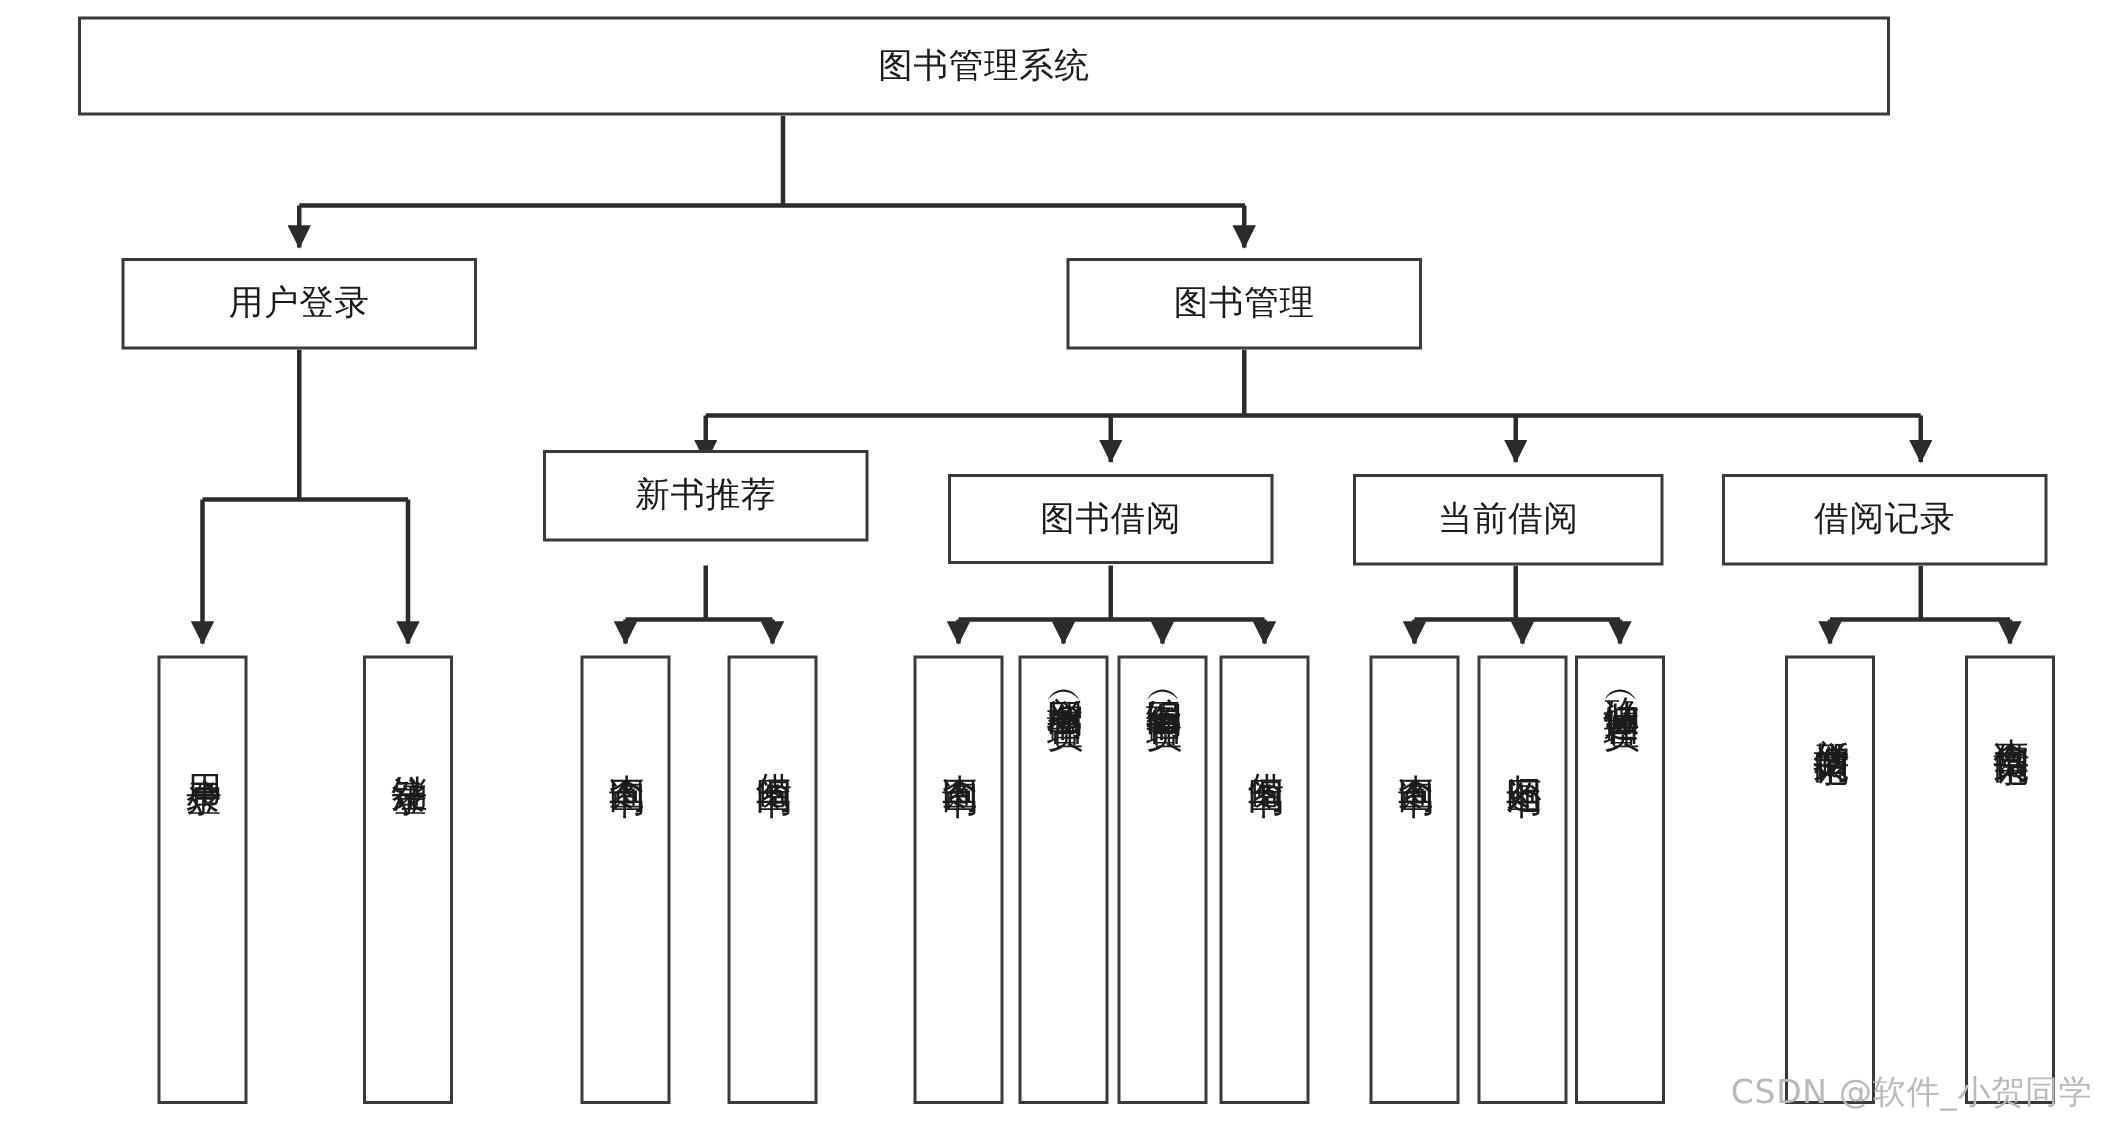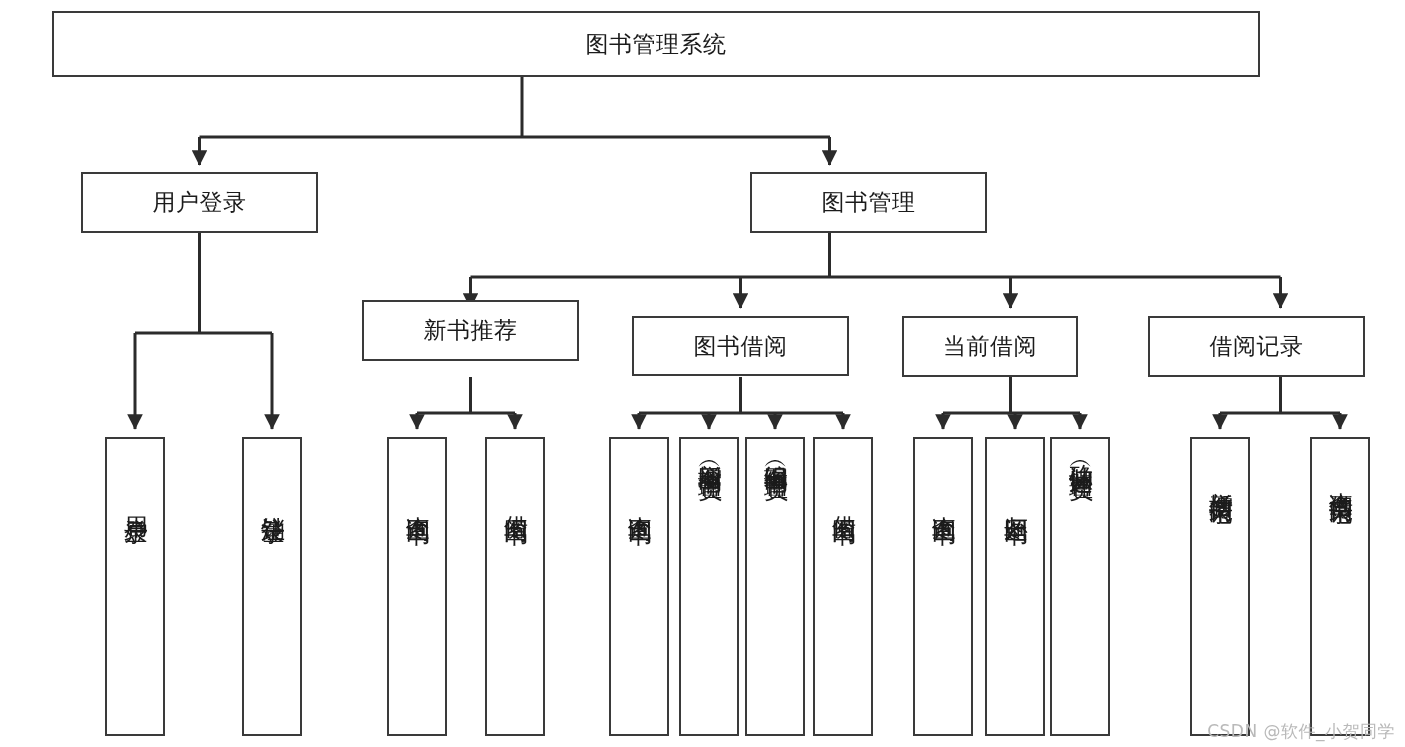--- a/index.html
+++ b/index.html
@@ -55,21 +55,21 @@
   .node.vert.mid .label{
     padding-top:52px;
   }
   .node.vert.mid2 .label{
     padding-top:28px;
   }
   .watermark{
     position:absolute;
     right:10px;
     bottom:4px;
-    font-size:17px;
+    font-size:22px;
     color:#b9b9b9;
     letter-spacing:0.5px;
     white-space:nowrap;
     font-family:"DejaVu Sans","Liberation Sans",sans-serif;
   }
 </style>
 </head>
 <body>
 
 <div id="canvas">
@@ -124,31 +124,31 @@
     </g>
   </svg>
 
   <div class="node horiz root" id="n-root" style="left: 12px; top: 11px; width: 1208px; height: 66px; margin-left: 40px;">
     <span class="label">图书管理系统</span>
   </div>
 
   <div class="node horiz" id="n-l2-0" style="left: 81px; top: 172px; width: 237px; height: 61px;">
     <span class="label">用户登录</span>
   </div>
-  <div class="node horiz" id="n-l2-1" style="left: 750px; top: 172px; width: 237px; height: 61px;">
+  <div class="node horiz" id="n-l2-1" style="left: 711px; top: 172px; width: 237px; height: 61px;">
     <span class="label">图书管理</span>
   </div>
 
   <div class="node horiz" id="n-l3-0" style="left: 362px; top: 300px; width: 217px; height: 61px;">
     <span class="label">新书推荐</span>
   </div>
   <div class="node horiz" id="n-l3-1" style="left: 632px; top: 316px; width: 217px; height: 60px;">
     <span class="label">图书借阅</span>
   </div>
-  <div class="node horiz" id="n-l3-2" style="left: 902px; top: 316px; width: 176px; height: 61px;">
+  <div class="node horiz" id="n-l3-2" style="left: 902px; top: 316px; width: 207px; height: 61px;">
     <span class="label">当前借阅</span>
   </div>
   <div class="node horiz" id="n-l3-3" style="left: 1148px; top: 316px; width: 217px; height: 61px;">
     <span class="label">借阅记录</span>
   </div>
 
   <div class="node vert mid" id="n-lf-0" style="left: 105px; top: 437px; width: 60px; height: 299px;">
     <span class="label">用户登录</span>
   </div>
   <div class="node vert mid" id="n-lf-1" style="left: 242px; top: 437px; width: 60px; height: 299px;">

